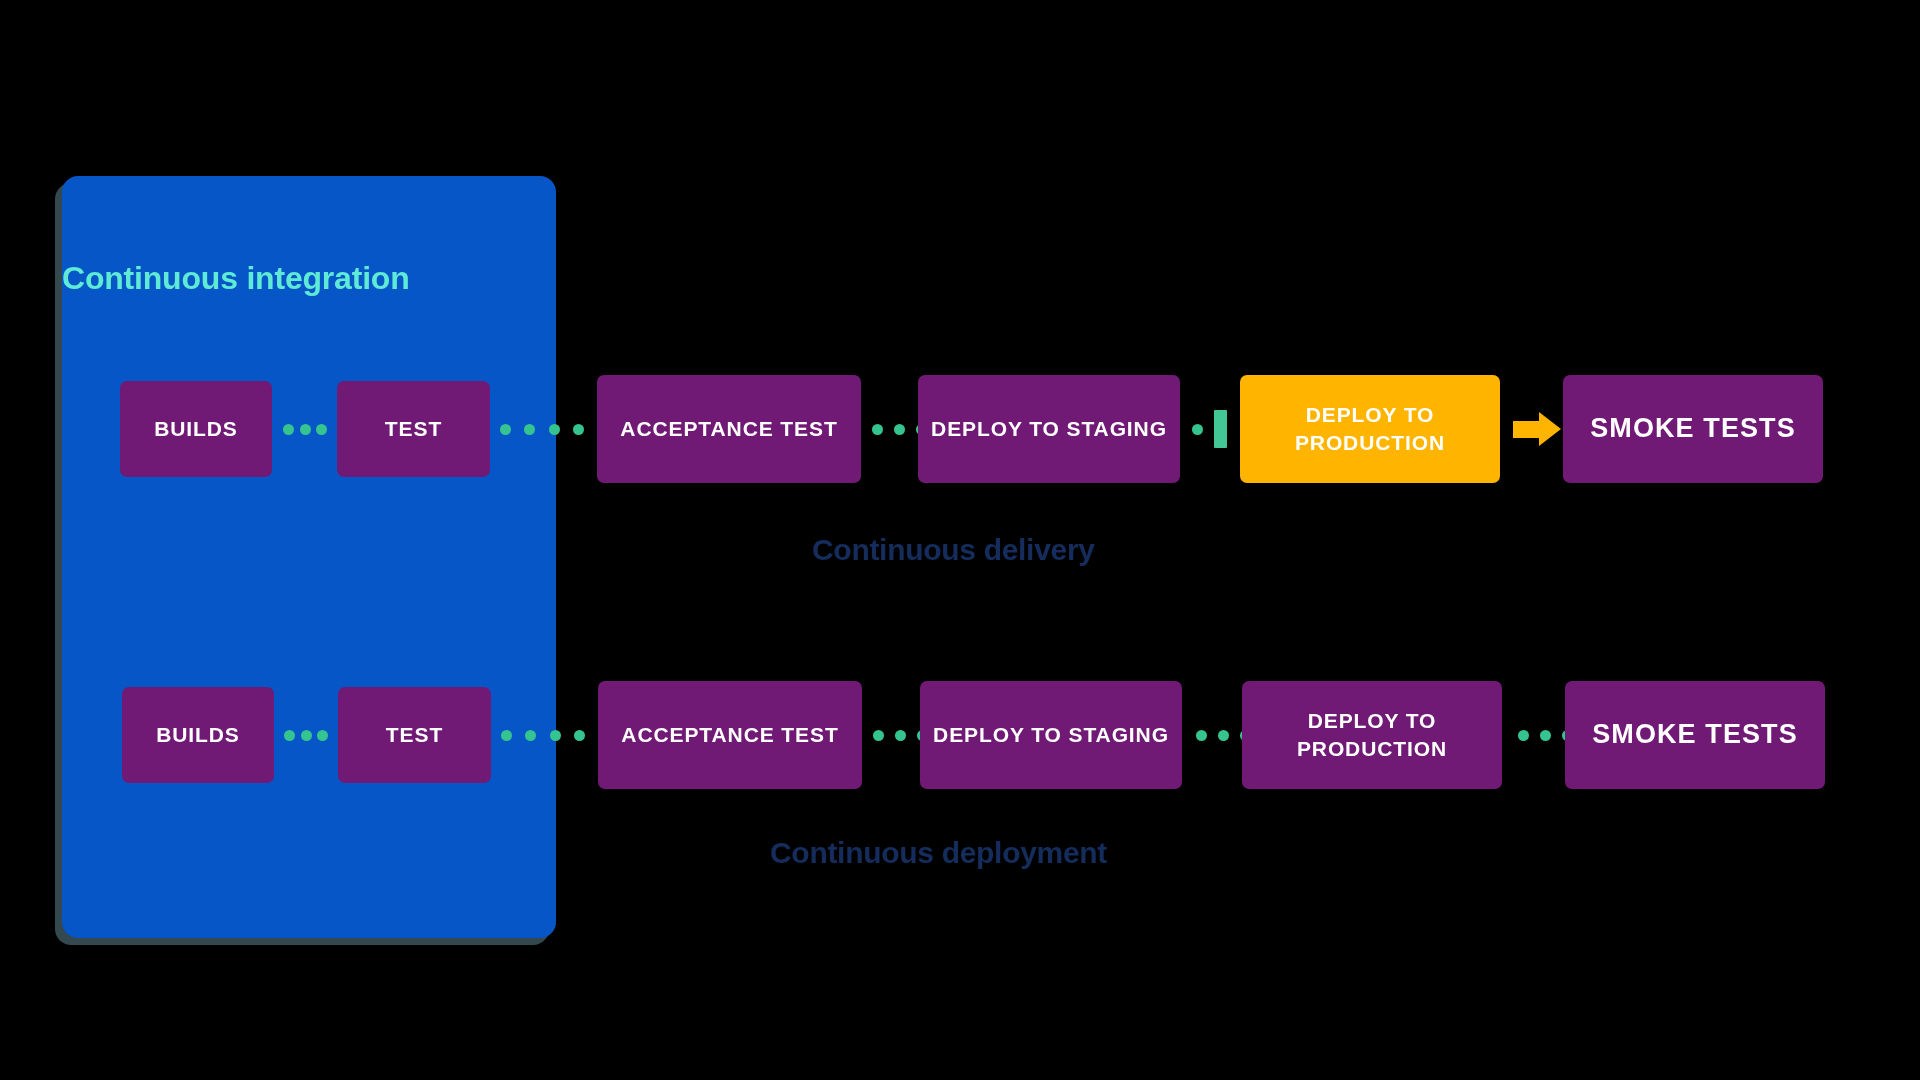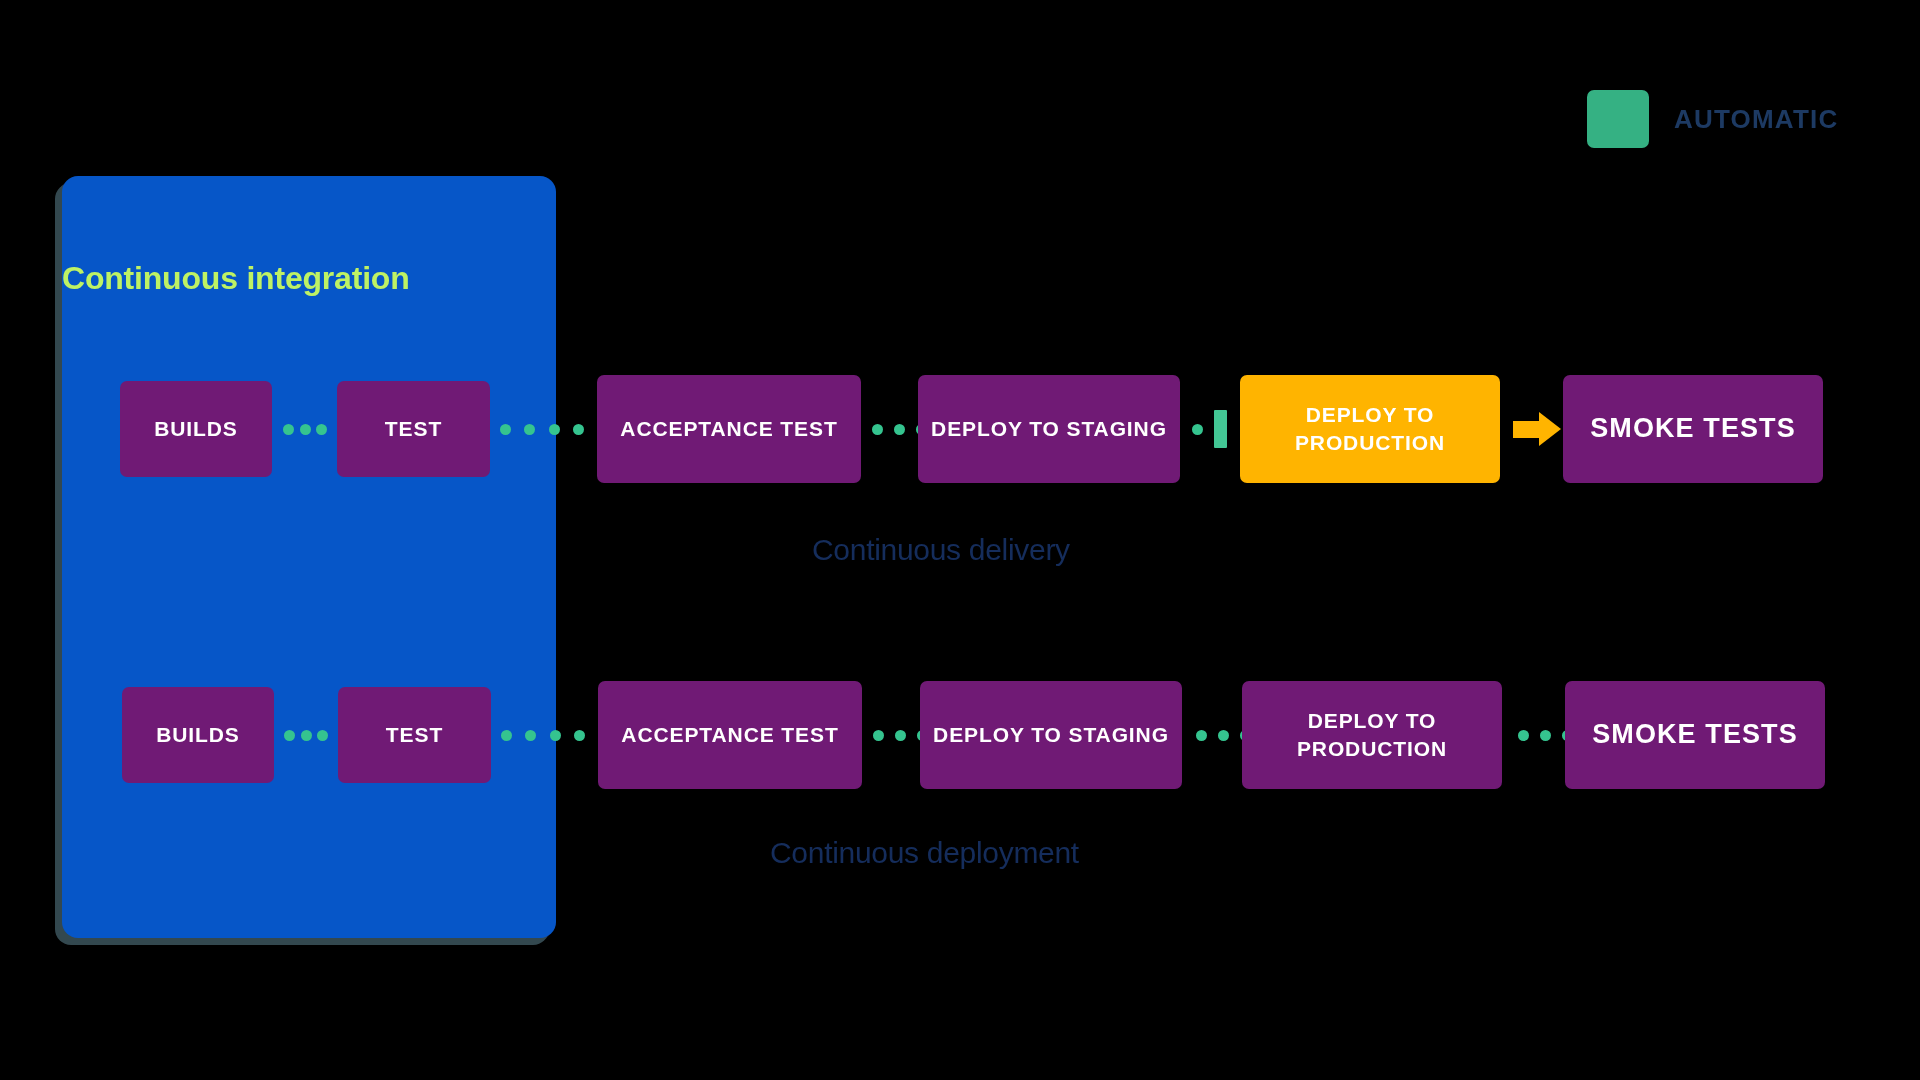--- a/index.html
+++ b/index.html
@@ -25,21 +25,21 @@
     height: 762px;
     background: #0656c8;
     border-radius: 16px;
     box-shadow: -7px 7px 0 0 #33484f, -5px 5px 0 0 #1c2340;
     box-sizing: border-box;
   }
   #ci-title {
     position: absolute;
     left: 62px;
     top: 260px;
-    color: #bef264;
+    color: #5eead4;
     font-size: 32px;
     font-weight: 700;
     letter-spacing: -0.2px;
     white-space: nowrap;
   }
 
   
   .stage {
     position: absolute;
     border-radius: 7px;
@@ -108,21 +108,21 @@
     border-top: 17px solid transparent;
     border-bottom: 17px solid transparent;
     border-left: 22px solid #ffb400;
   }
 
   
   .row-caption {
     position: absolute;
     color: #152d5c;
     font-size: 30px;
-    font-weight: 400;
+    font-weight: 700;
     letter-spacing: -0.3px;
     white-space: nowrap;
   }
 
   
   #legend {
     position: absolute;
     left: 1587px;
     top: 90px;
   }
@@ -261,17 +261,13 @@
   <i></i>
 </div>
 
 <div class="stage auto small" style="left:1565px; top:681px; width:260px; height:108px;">
   <span>SMOKE TESTS</span>
 </div>
 
 <div class="row-caption" style="left:770px; top:836px;">Continuous deployment</div>
 
 <div id="legend">
-  <div class="legend-row">
-    <span class="legend-swatch auto"></span>
-    <span class="legend-label">AUTOMATIC</span>
-  </div>
 </div>
 
 </body></html>

